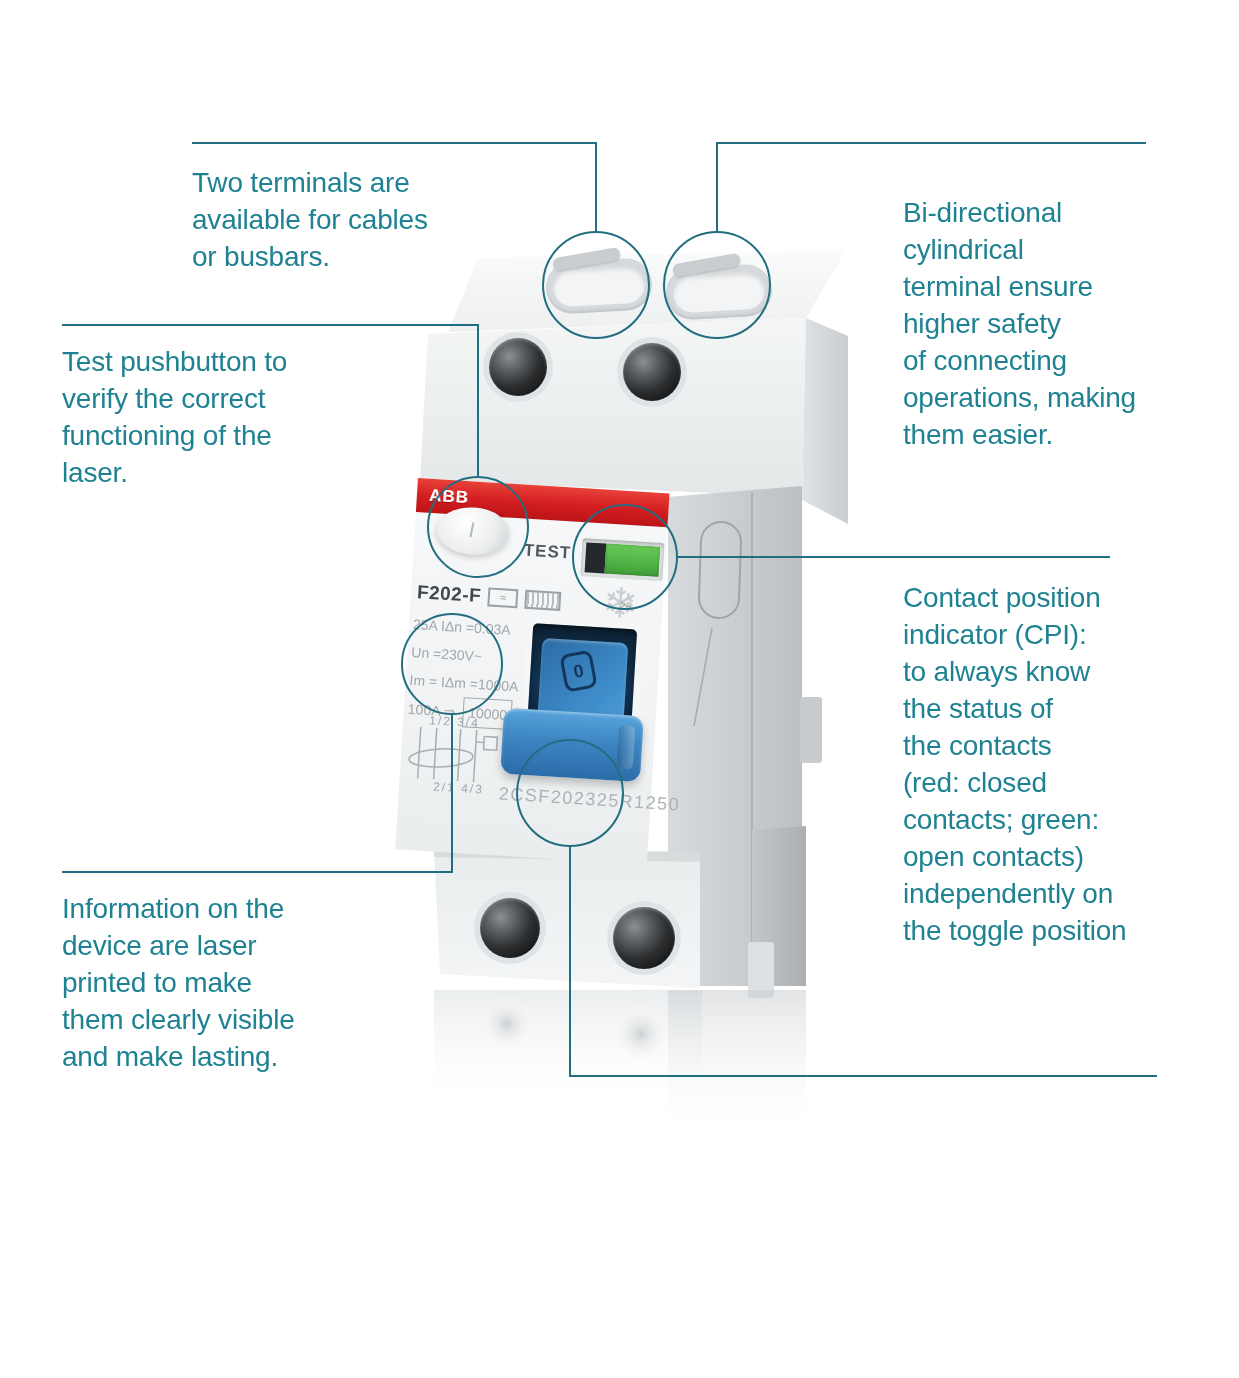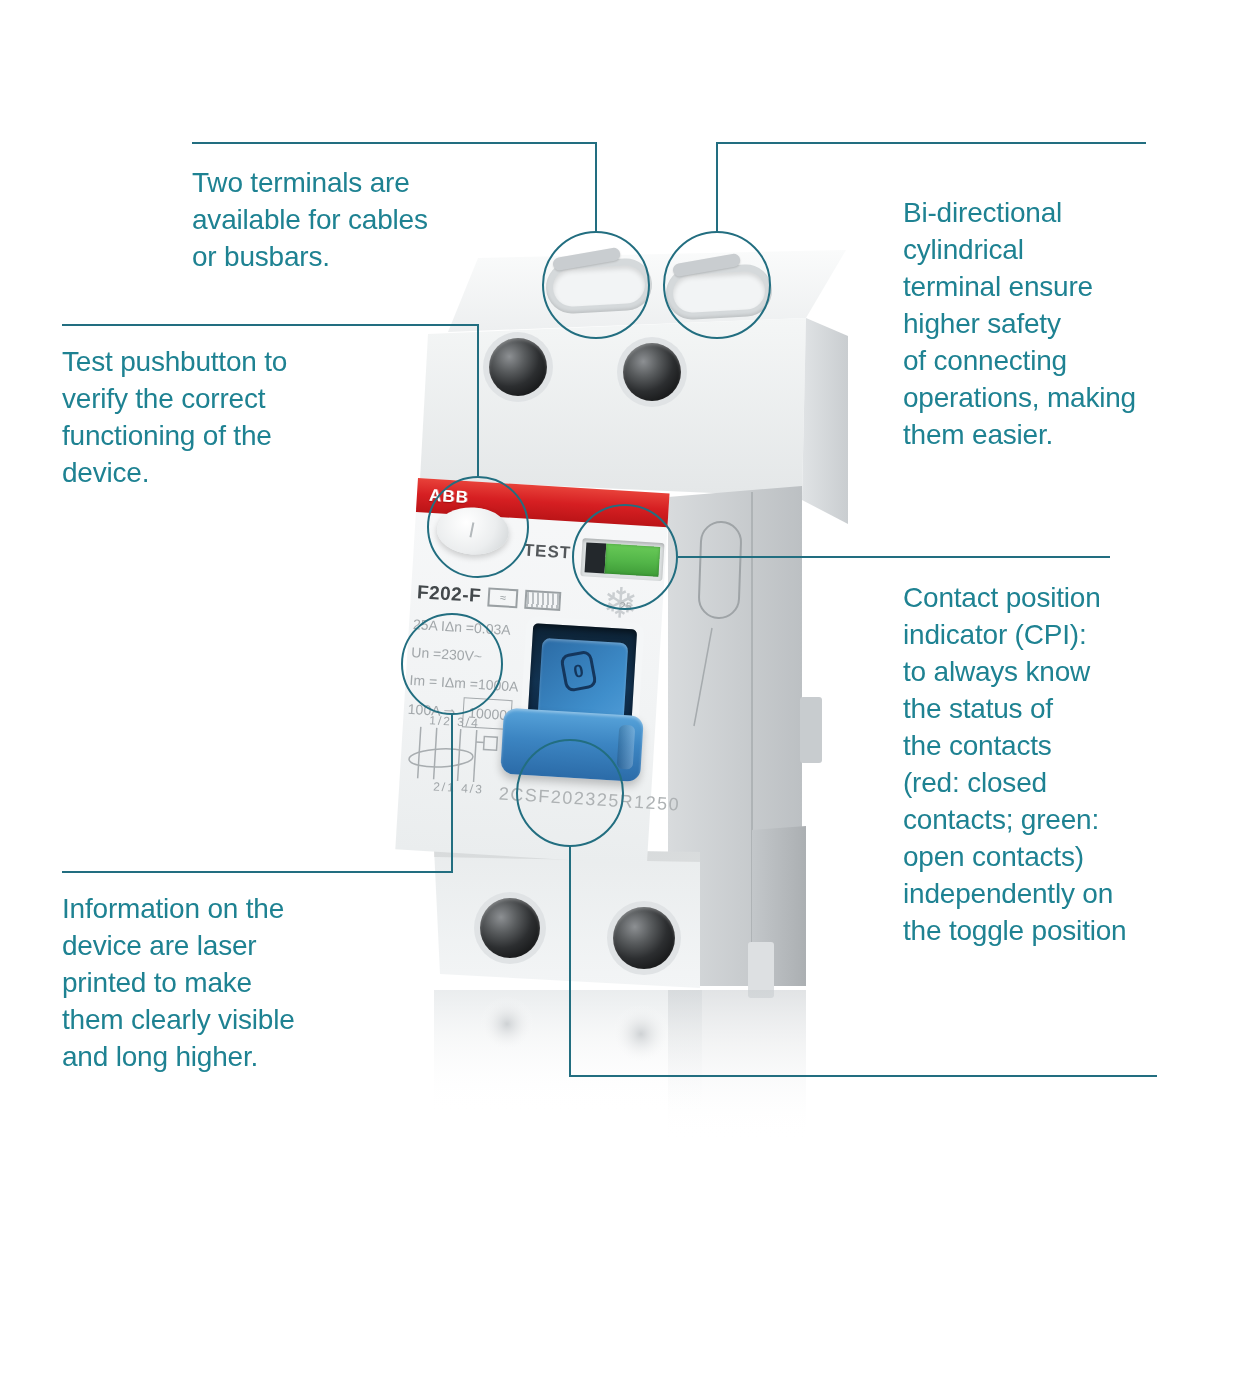--- a/index.html
+++ b/index.html
@@ -226,30 +226,30 @@
   <div class="anno" style="left:903px;top:162px;width:330px;margin-top:32px;">Bi-directional
 cylindrical
 terminal ensure
 higher safety
 of connecting
 operations, making
 them easier.</div>
   <div class="anno" style="left:62px;top:343px;width:340px;">Test pushbutton to
 verify the correct
 functioning of the
-device.</div>
+laser.</div>
   <div class="anno" style="left:903px;top:579px;width:340px;">Contact position
 indicator (CPI):
 to always know
 the status of
 the contacts
 (red: closed
 contacts; green:
 open contacts)
 independently on
 the toggle position</div>
   <div class="anno" style="left:62px;top:890px;width:340px;">Information on the
 device are laser
 printed to make
 them clearly visible
-and long higher.</div>
+and make lasting.</div>
 
 </div>
 
 </body></html>

